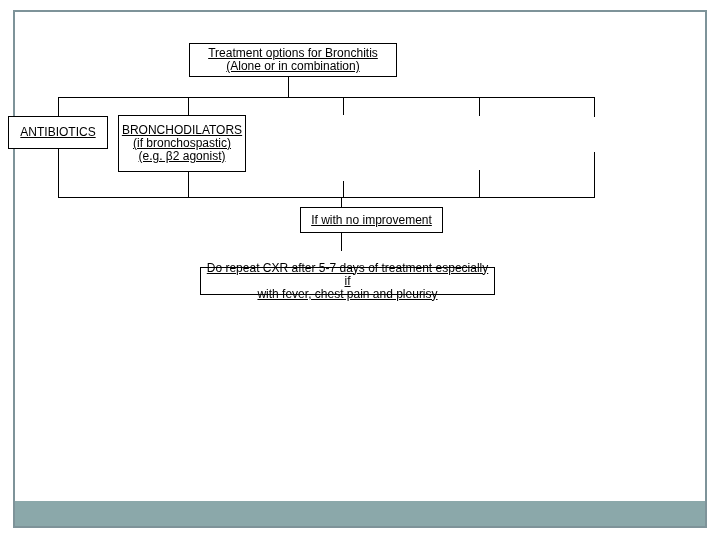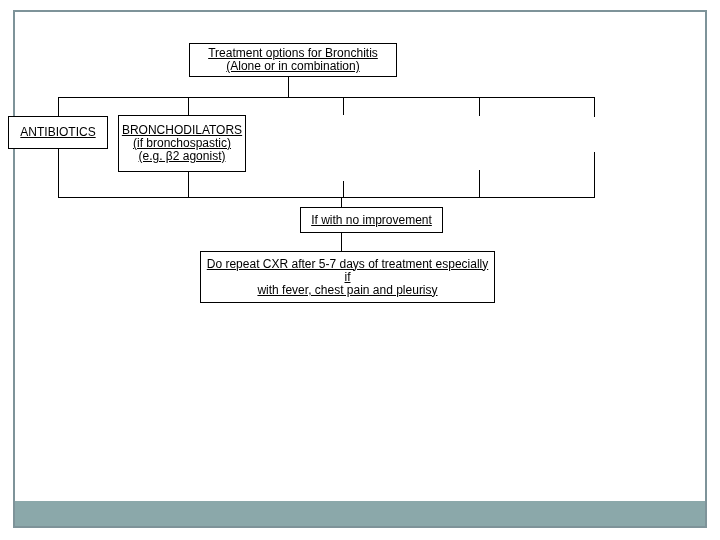--- a/index.html
+++ b/index.html
@@ -57,21 +57,21 @@
     padding: 1px 2px;
     text-decoration: underline;
   }
   .node-title          { left: 189px; top: 43px;  width: 208px; height: 34px; }
   .node-antitussives   { left: 8px;   top: 116px; width: 100px; height: 33px; }
   .node-bronchodilators{ left: 118px; top: 115px; width: 128px; height: 57px; }
   .node-antiinflamm    { left: 270px; top: 115px; width: 146px; height: 66px; }
   .node-mucolytic      { left: 426px; top: 116px; width: 107px; height: 54px; }
   .node-antibiotics    { left: 540px; top: 117px; width: 110px; height: 35px; }
   .node-noimprove      { left: 270px; top: 207px; width: 143px; height: 26px; margin-left: 30px; }
-  .node-cxr            { left: 200px; top: 251px; width: 295px; height: 52px; }
+  .node-cxr            { left: 200px; top: 267px; width: 295px; height: 28px; }
 </style>
 </head>
 <body>
 
 <div class="stage">
 
   <div class="slide-frame" style="border-color: rgb(126, 147, 153);"></div>
 
   <svg class="connector-layer" width="720" height="540" viewBox="0 0 720 540" shape-rendering="crispEdges">
 

